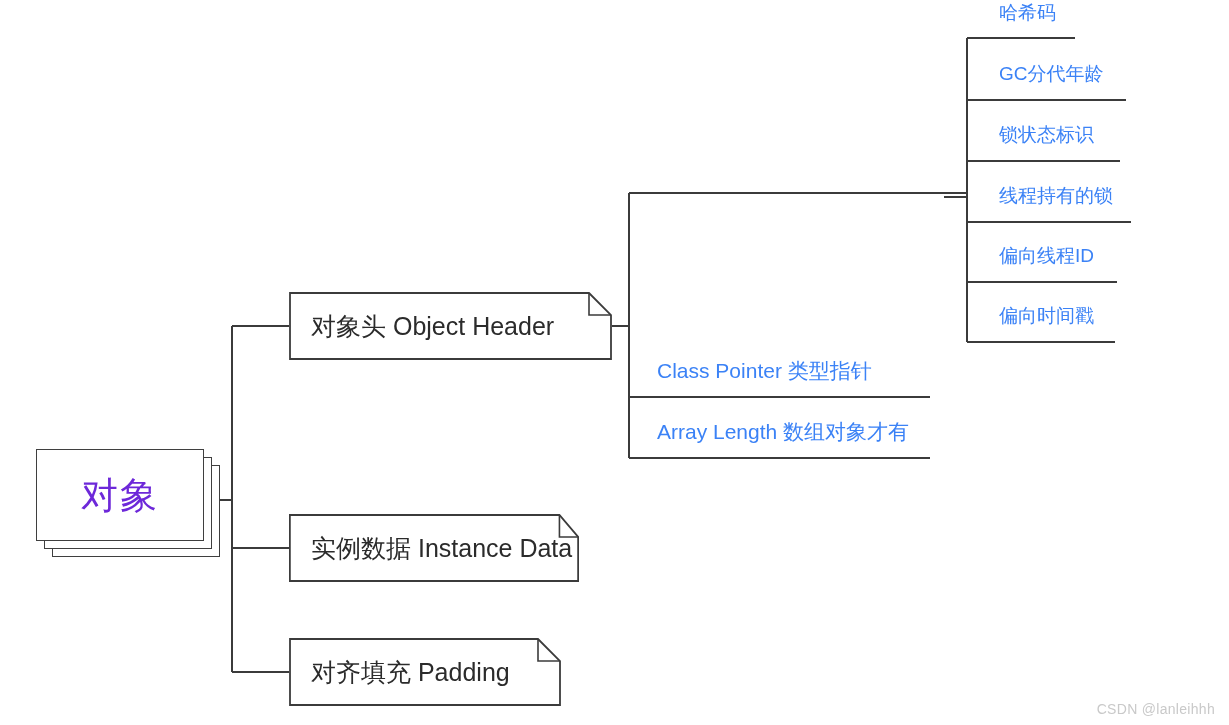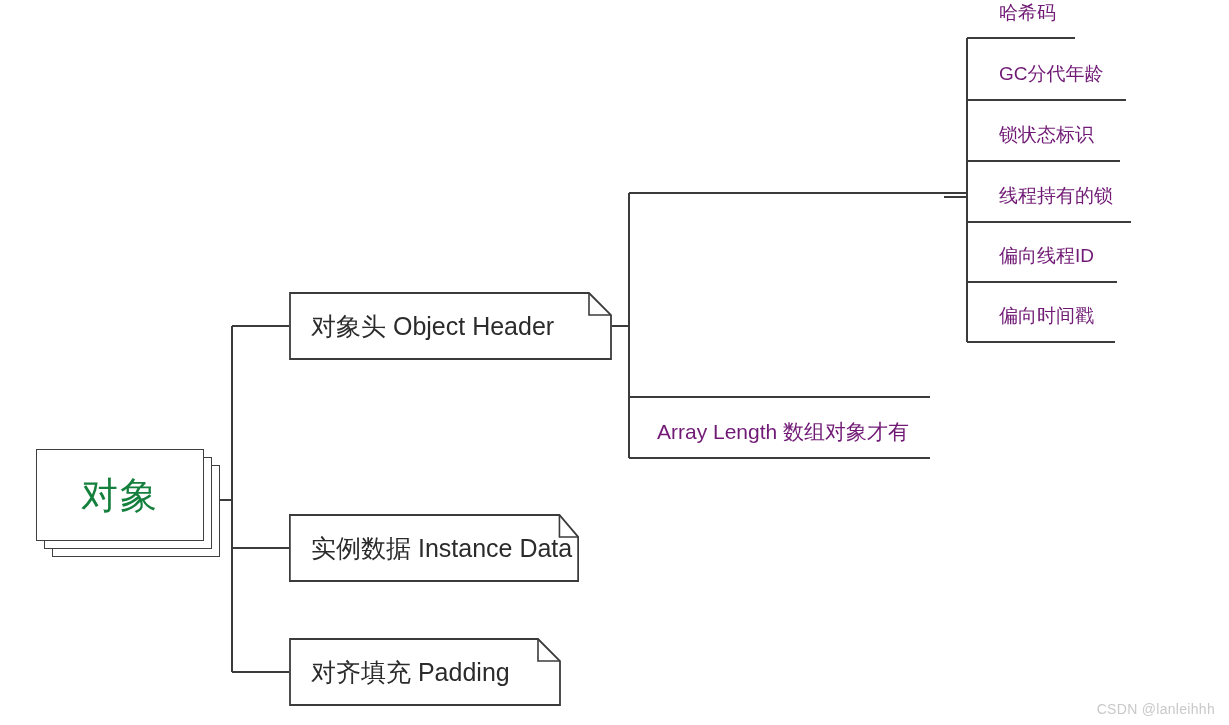--- a/index.html
+++ b/index.html
@@ -87,21 +87,21 @@
   }
 
   
   .line-node {
     position: absolute;
     white-space: nowrap;
   }
   .line-node .ln-text {
     display: block;
     font-size: 21px;
-    color: #701a75;
+    color: #3b82f6;
     line-height: 1;
     padding: 0 0 7px 16px;
   }
 
   .line-node.small .ln-text { font-size: 19px; }
 
   
   .watermark {
     position: absolute;
     right: 14px;
@@ -151,21 +151,21 @@
       <path d="M967 222 H1131"></path>
       <path d="M967 282 H1117"></path>
       <path d="M967 342 H1115"></path>
     </g>
   </svg>
 
   <div class="root-node">
     <div class="root-shadow s2"></div>
     <div class="root-shadow s1"></div>
     <div class="root-face">
-      <span class="root-label" style="color: #15803d;">对象</span>
+      <span class="root-label" style="color: #6d28d9;">对象</span>
     </div>
   </div>
 
   <div class="doc-node" style="left:289px; top:292px; width:323px; height:68px;border-radius:23px;">
     <svg class="doc-svg" viewBox="0 0 323 68" preserveAspectRatio="none">
       <path d="M1 1 H300 L322 23 V67 H1 Z" fill="#ffffff" stroke="#3b3b3b" stroke-width="1.8" vector-effect="non-scaling-stroke"></path>
       <path d="M300 1 V23 H322" fill="none" stroke="#3b3b3b" stroke-width="1.6" vector-effect="non-scaling-stroke"></path>
     </svg>
     <span class="doc-label">对象头 Object Header</span>
   </div>
@@ -180,20 +180,23 @@
 
   <div class="doc-node" style="left:289px; top:638px; width:272px; height:68px;">
     <svg class="doc-svg" viewBox="0 0 272 68" preserveAspectRatio="none">
       <path d="M1 1 H249 L271 23 V67 H1 Z" fill="#ffffff" stroke="#3b3b3b" stroke-width="1.8" vector-effect="non-scaling-stroke"></path>
       <path d="M249 1 V23 H271" fill="none" stroke="#3b3b3b" stroke-width="1.6" vector-effect="non-scaling-stroke"></path>
     </svg>
     <span class="doc-label">对齐填充 Padding</span>
   </div>
 
 
+  <div class="line-node" style="left:641px; top:360px;">
+    <span class="ln-text">Class Pointer 类型指针</span>
+  </div>
 
   <div class="line-node" style="left:641px; top:421px;">
     <span class="ln-text">Array Length 数组对象才有</span>
   </div>
 
   <div class="line-node small" style="left:983px; top:3px;">
     <span class="ln-text">哈希码</span>
   </div>
 
   <div class="line-node small" style="left:983px; top:64px;">

